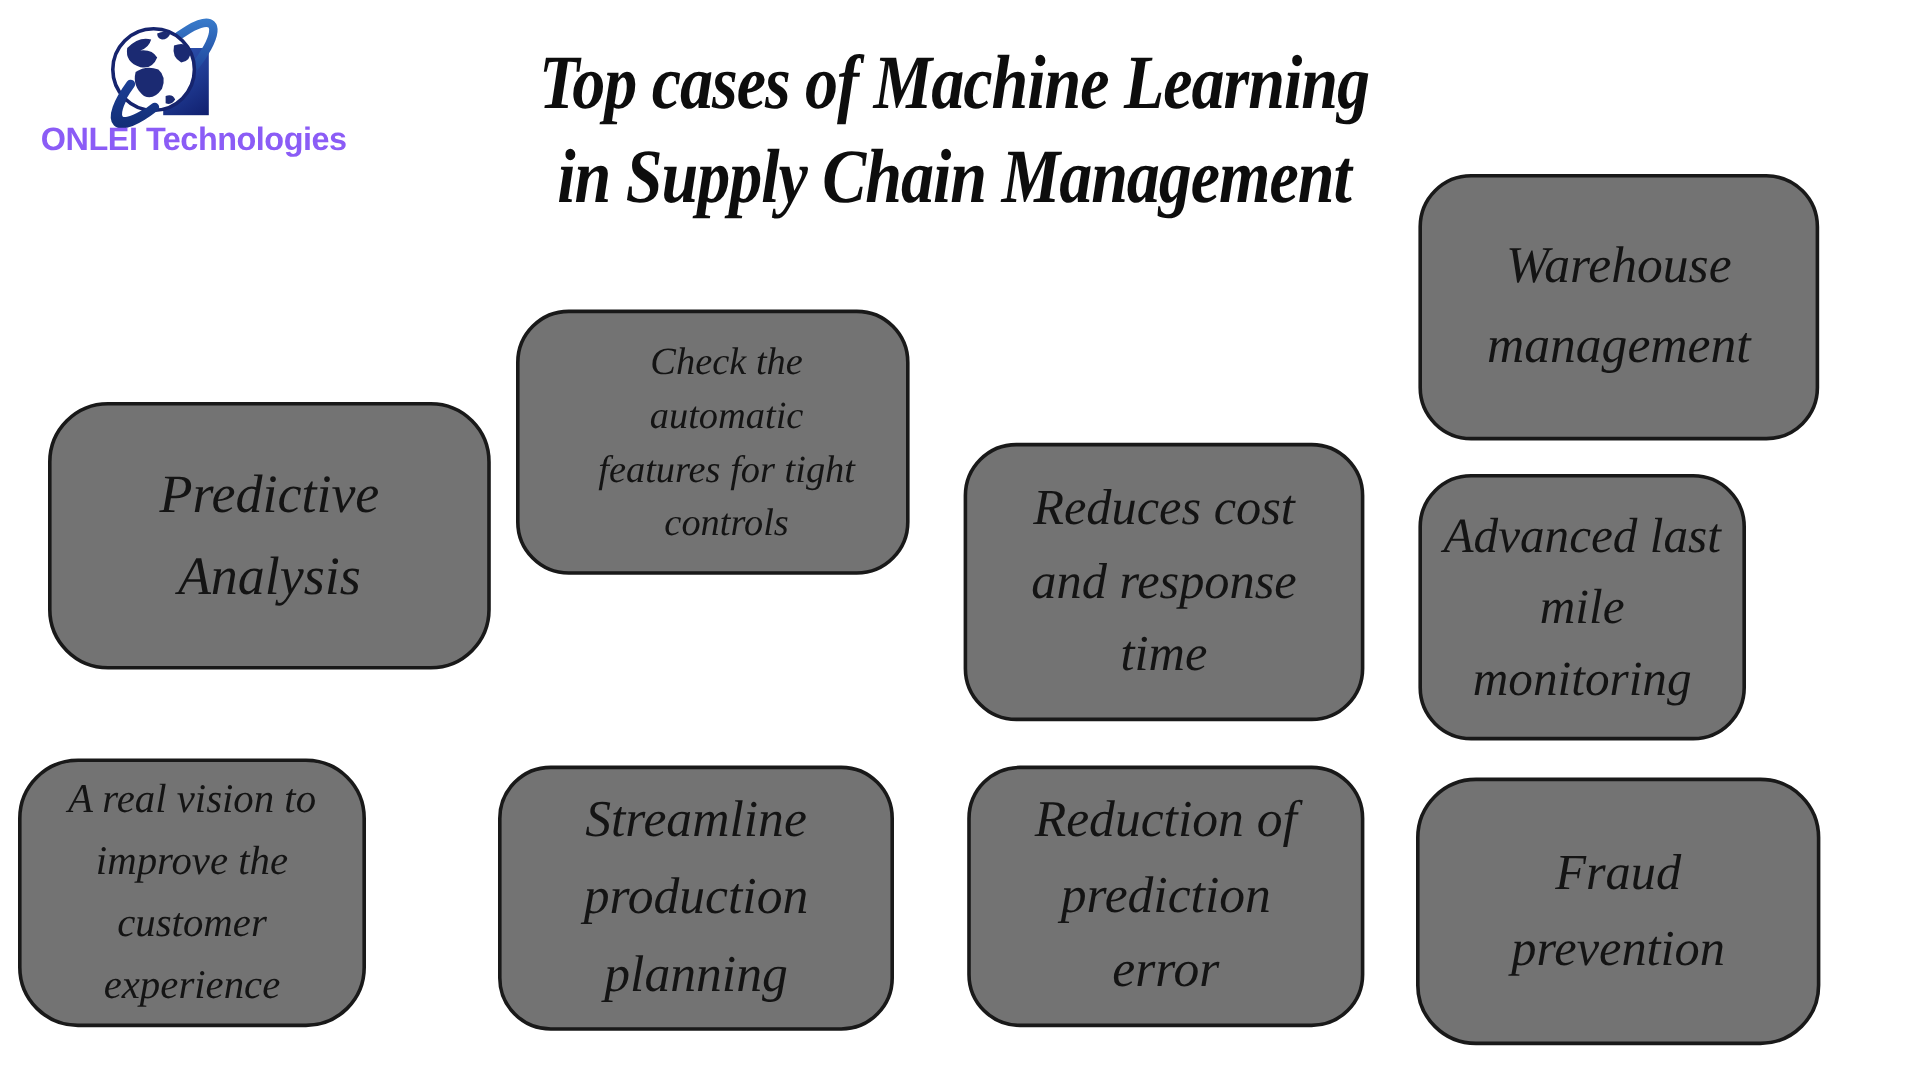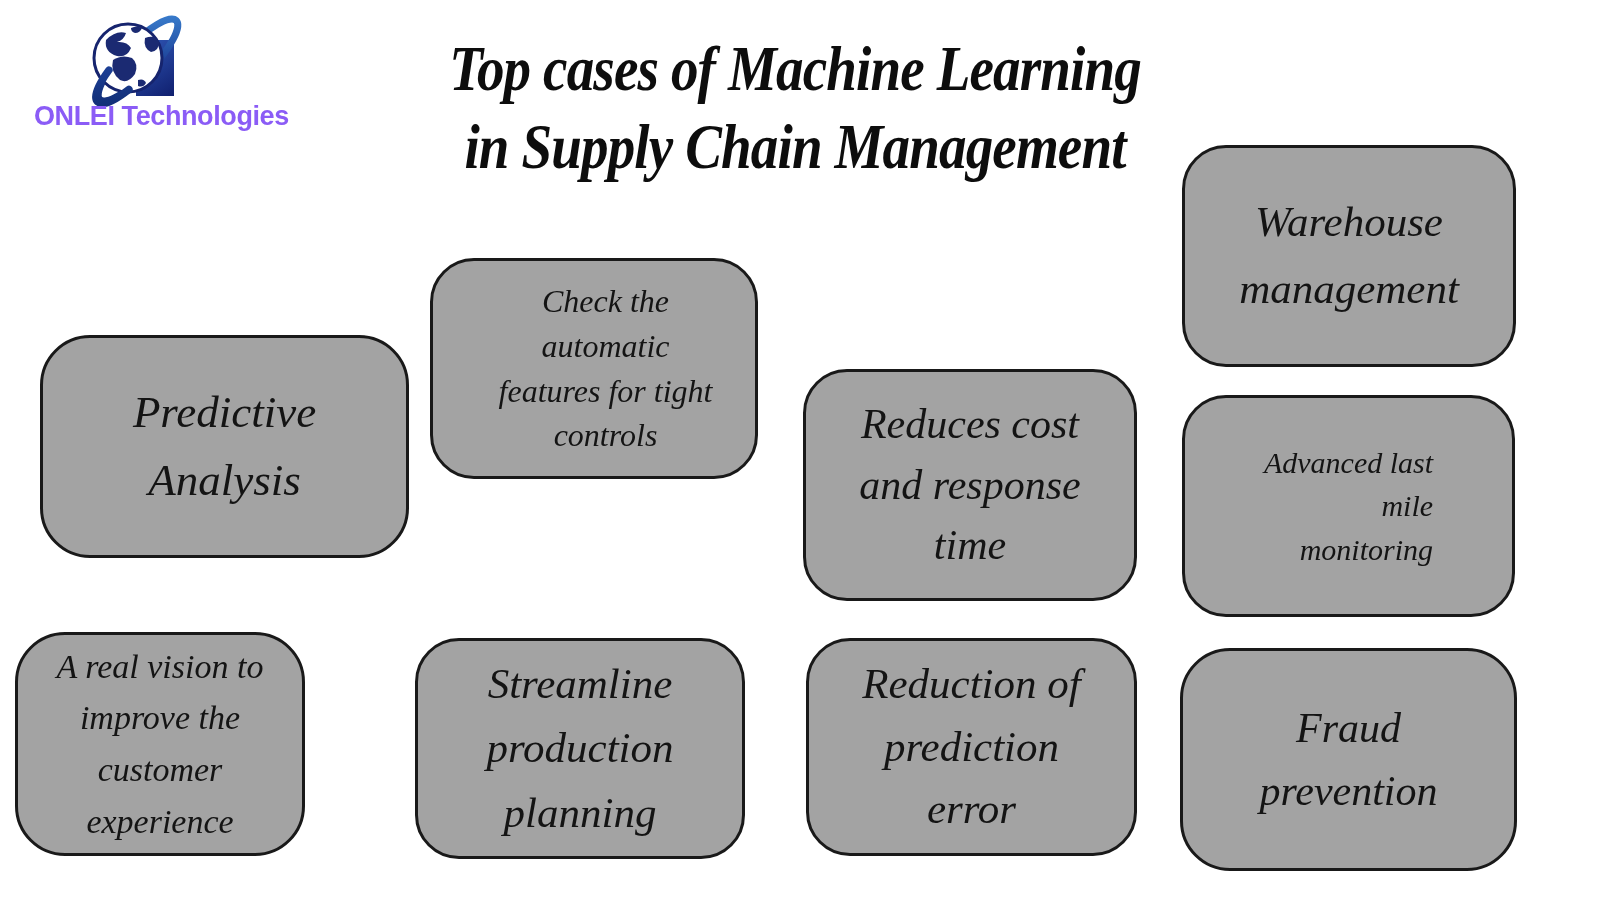--- a/index.html
+++ b/index.html
@@ -25,30 +25,30 @@
     font-family:"Liberation Serif", serif;
     font-style:italic; font-weight:700;
     font-size:64px; line-height:78px; letter-spacing:-1px;
     color:#0d0d0d;
     transform:scaleX(0.86); transform-origin:50% 0;
   }
 
   
   .box {
     position:absolute; box-sizing:border-box;
-    background:#a3a3a3; border:3.5px solid #191919;
+    background:#737373; border:3.5px solid #191919;
     display:flex; align-items:center; justify-content:center;
     text-align:center; white-space:pre-line;
     font-style:italic; color:#141414;
   }
   .b1 { left:40px;   top:335px; width:369px; height:223px; font-size:45px; line-height:1.50; border-radius:50px; }
   .b2 { left:430px;  top:258px; width:328px; height:221px; font-size:32px; line-height:1.40; border-radius:44px;padding-left:23px; }
   .b3 { left:803px;  top:369px; width:334px; height:232px; font-size:42px; line-height:1.45; border-radius:44px; }
   .b4 { left:1182px; top:145px; width:334px; height:222px; font-size:43px; line-height:1.55; border-radius:44px; }
-  .b5 { left:1182px; top:395px; width:333px; height:222px; font-size:30px; line-height:1.45; border-radius:44px;text-align:right; }
+  .b5 { left:1182px; top:395px; width:273px; height:222px; font-size:41px; line-height:1.45; border-radius:44px; }
   .b6 { left:15px;   top:632px; width:290px; height:224px; font-size:34px; line-height:1.52; border-radius:50px; }
   .b7 { left:415px;  top:638px; width:330px; height:221px; font-size:43px; line-height:1.50; border-radius:44px; }
   .b8 { left:806px;  top:638px; width:331px; height:218px; font-size:43px; line-height:1.45; border-radius:44px; }
   .b9 { left:1180px; top:648px; width:337px; height:223px; font-size:42px; line-height:1.50; border-radius:50px; }
 </style>
 </head>
 <body>
 
 <div class="canvas">
 

